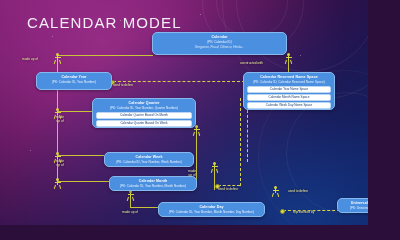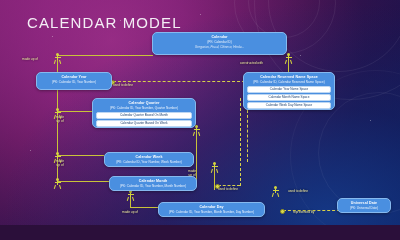--- a/index.html
+++ b/index.html
@@ -2,21 +2,21 @@
 <html><head>
 <meta charset="utf-8">
 <style>
   html,body{margin:0;padding:0;}
   body{
     width:400px;height:225px;overflow:hidden;
     font-family:"Liberation Sans", sans-serif;
     background:#2b0f3a;
   }
   #stage{
-    position:relative;width:400px;height:225px;overflow:hidden;
+    position:relative;width:368px;height:225px;overflow:hidden;
   }
   
   .bg{
     position:absolute;inset:0;
     background:
       radial-gradient(circle at 28% 18%, #a1318e 0%, #8b2680 22%, #6d1c68 40%, #4a1553 58%, #2a1048 74%, #16134a 100%);
   }
   .bg2{
     position:absolute;inset:0;
     background:

